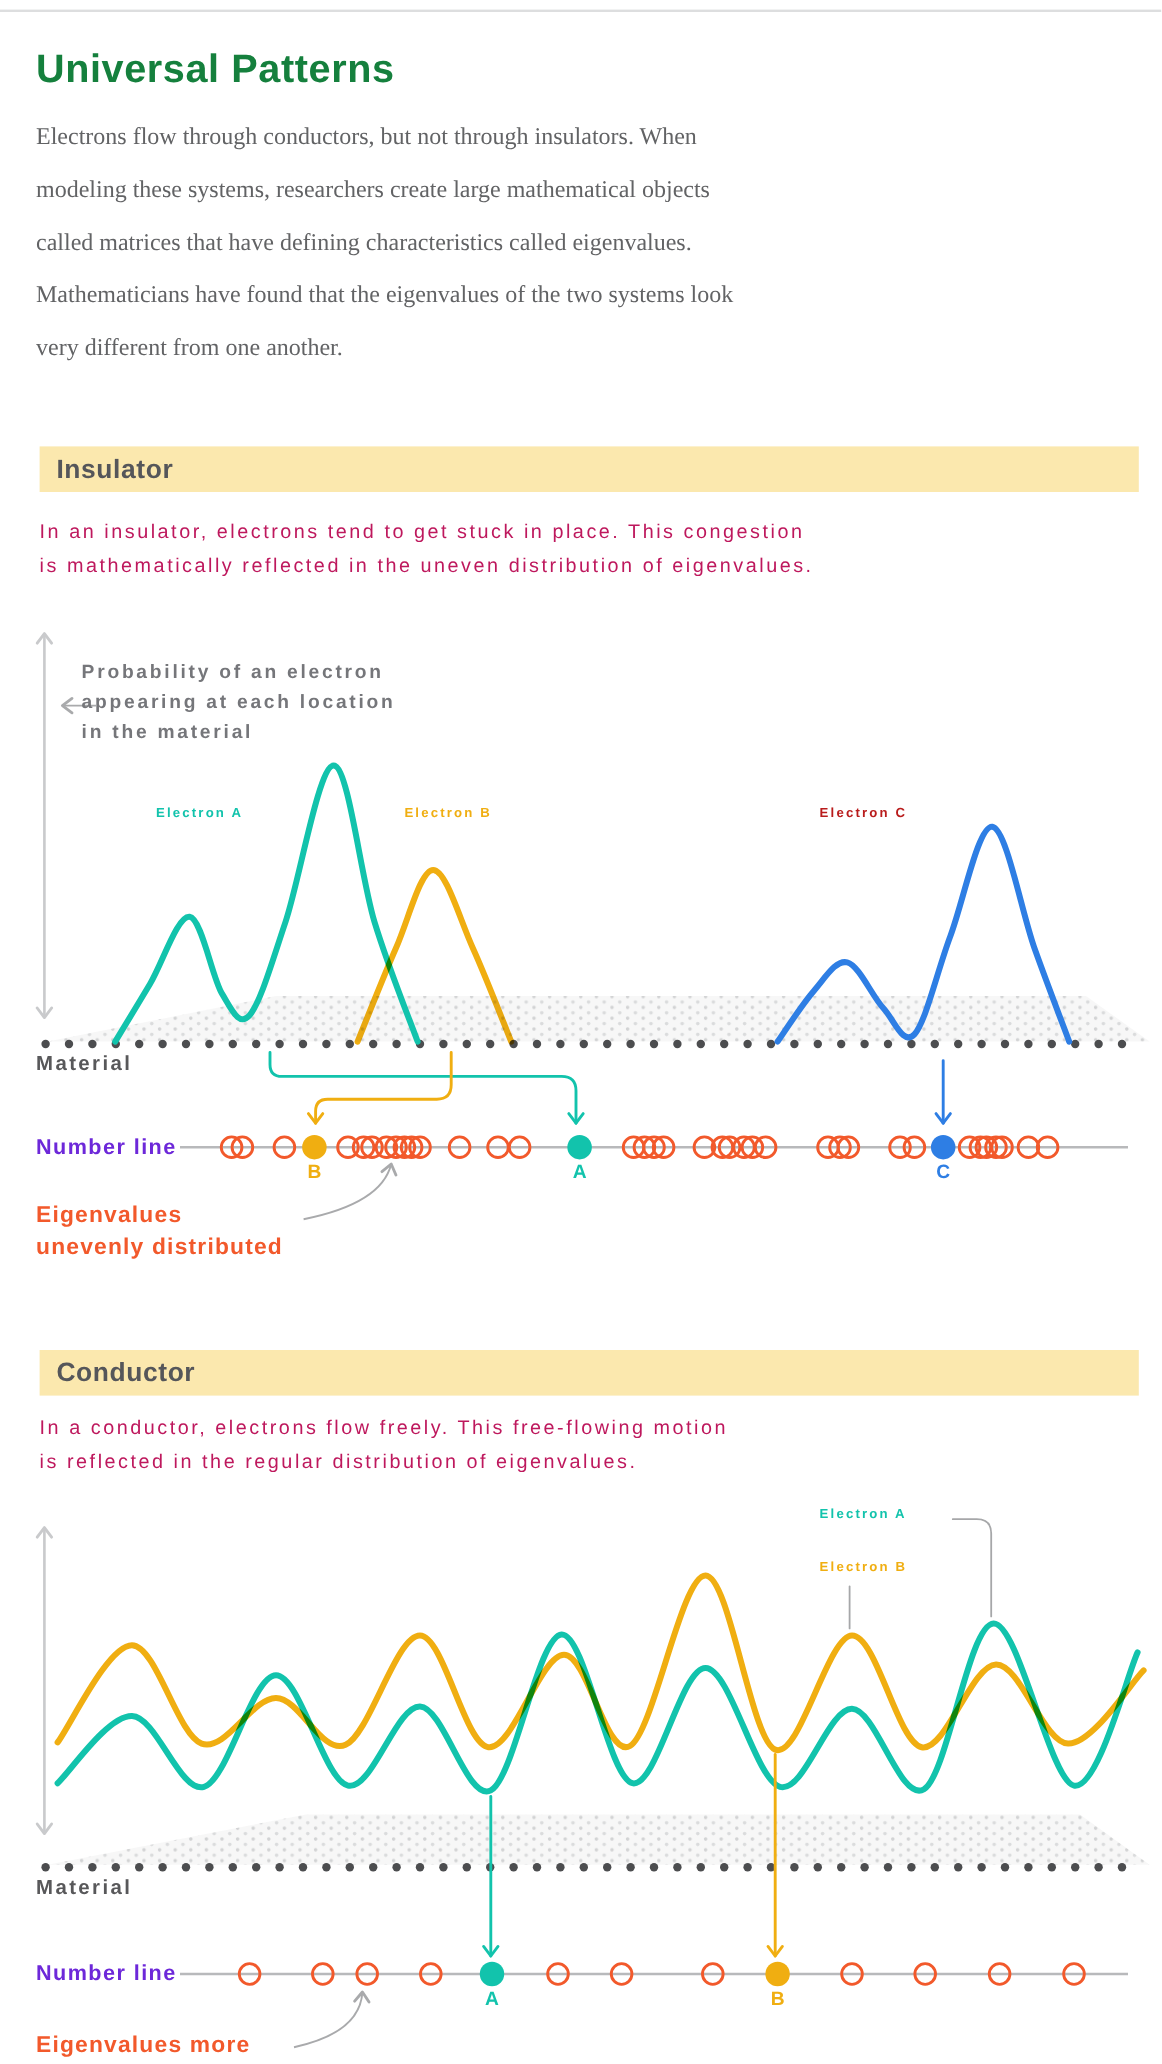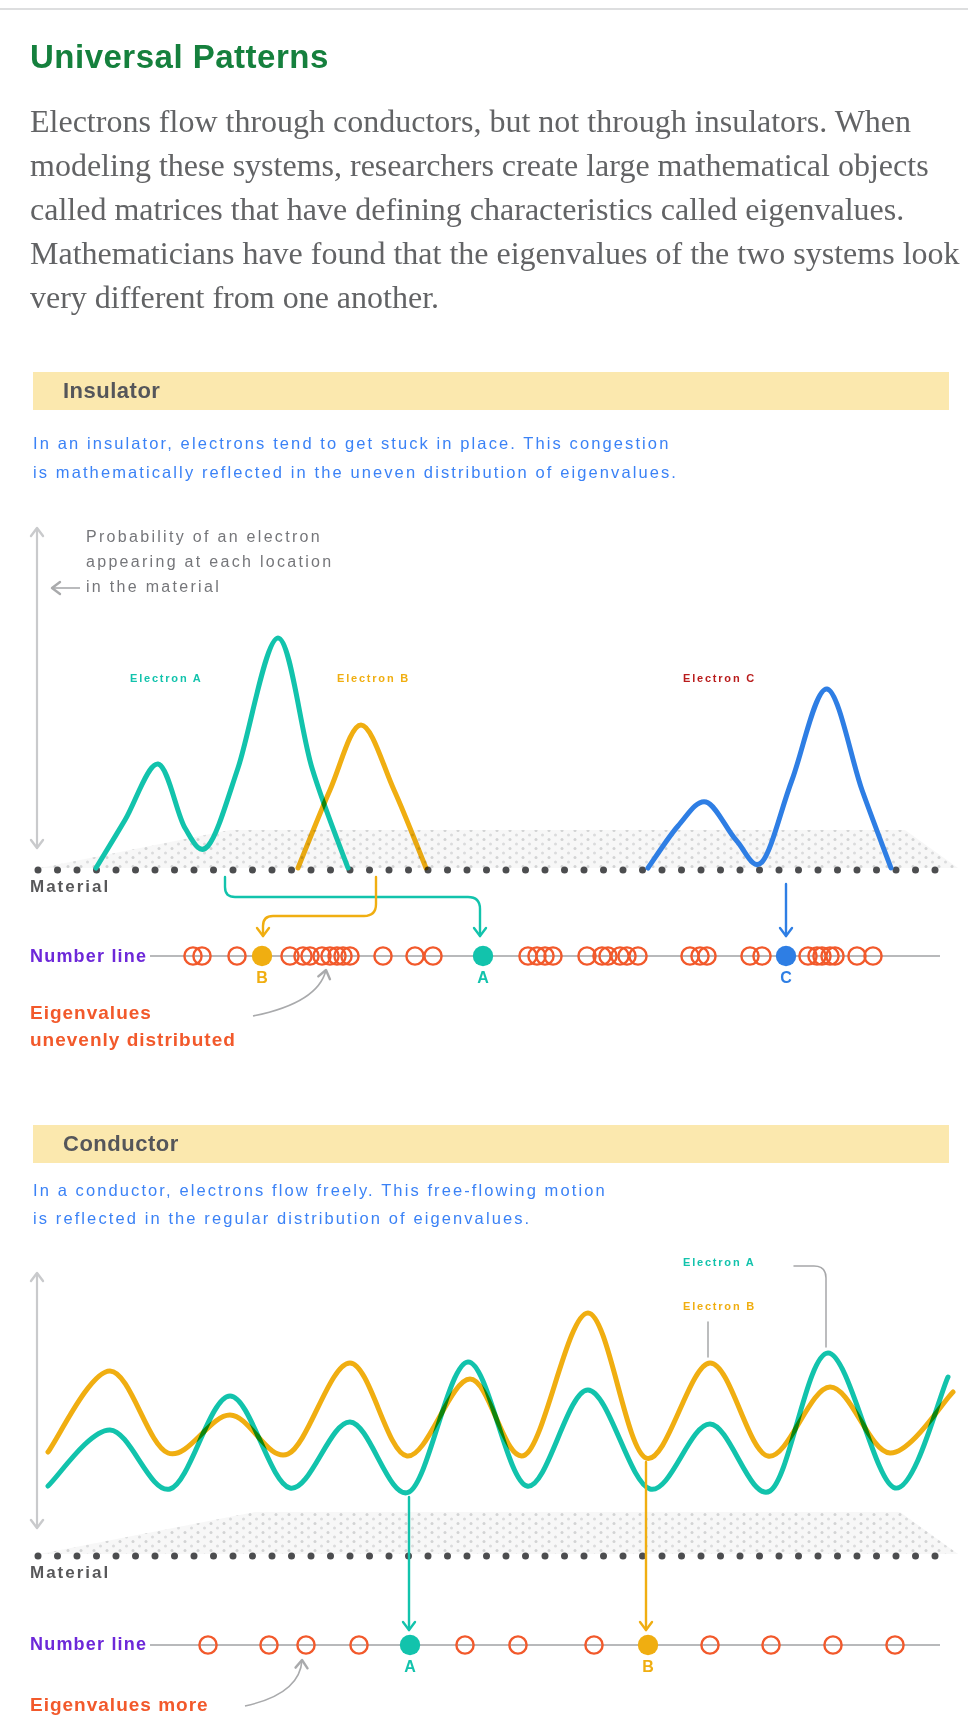--- a/index.html
+++ b/index.html
@@ -2,25 +2,25 @@
 <html><head>
 <meta charset="utf-8">
 <style>
   html,body{margin:0;padding:0;background:#fff;}
   #page{position:relative;width:968px;height:1720px;background:#fff;overflow:hidden;
         font-family:"Liberation Sans",sans-serif;}
   .abs{position:absolute;}
   #toprule{left:0;top:8px;width:968px;height:2px;background:#DDDEDF;}
   #title{left:30px;top:38px;font-size:33px;font-weight:bold;color:#15803d;letter-spacing:.5px;}
   .intro-line{left:30px;width:900px;height:44px;font-family:"Liberation Serif",serif;
-              font-size:32px;color:#626365;white-space:nowrap;}
+              font-size:20px;color:#626365;white-space:nowrap;}
   .band{left:33px;width:916px;height:38px;background:#FBE8AE;}
-  .band-label{padding-left:30px;line-height:38px;font-size:22px;font-weight:bold;color:#55565A;letter-spacing:.5px;}
-  .desc-line{left:33px;font-size:16.5px;color:#3b82f6;letter-spacing:2.1px;white-space:nowrap;}
-  .ylabel-line{left:86px;font-size:16px;font-weight:normal;color:#75767A;letter-spacing:2.3px;white-space:nowrap;}
+  .band-label{padding-left:14px;line-height:38px;font-size:22px;font-weight:bold;color:#55565A;letter-spacing:.5px;}
+  .desc-line{left:33px;font-size:16.5px;color:#be185d;letter-spacing:2.1px;white-space:nowrap;}
+  .ylabel-line{left:68px;font-size:16px;font-weight:bold;color:#75767A;letter-spacing:2.3px;white-space:nowrap;margin-top:24px;}
   .electron-label{font-size:11px;font-weight:bold;letter-spacing:1.8px;white-space:nowrap;}
   .material-label{left:30px;font-size:17px;font-weight:bold;color:#58585A;letter-spacing:2px;}
   .numberline-label{left:30px;font-size:18px;font-weight:bold;color:#6d28d9;letter-spacing:1.2px;}
   .eigen-note{left:30px;font-size:19px;font-weight:bold;color:#F2592B;letter-spacing:1px;white-space:nowrap;margin-top:20px;}
   .abc{position:absolute;width:40px;text-align:center;font-size:16px;font-weight:bold;letter-spacing:0;}
   svg{position:absolute;left:0;top:0;}
 </style>
 </head>
 <body>
 

